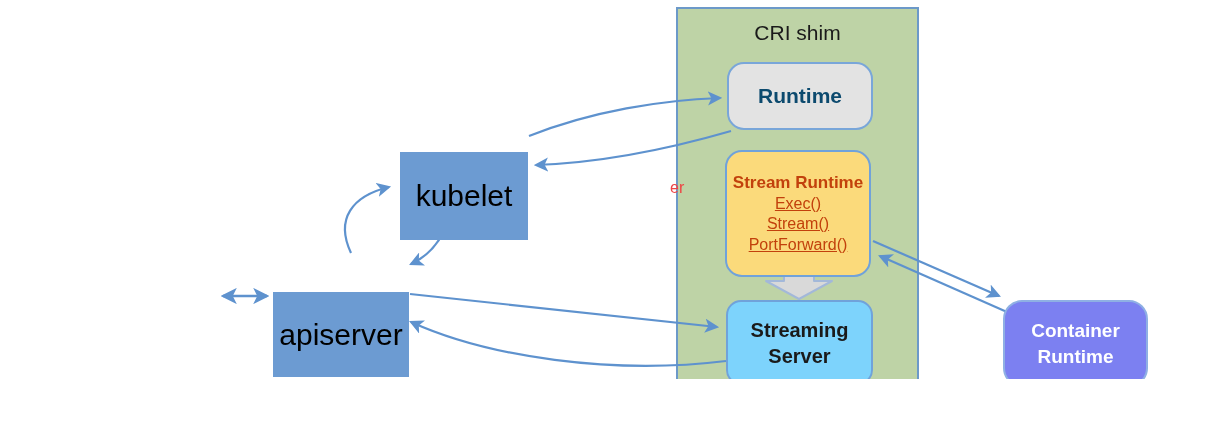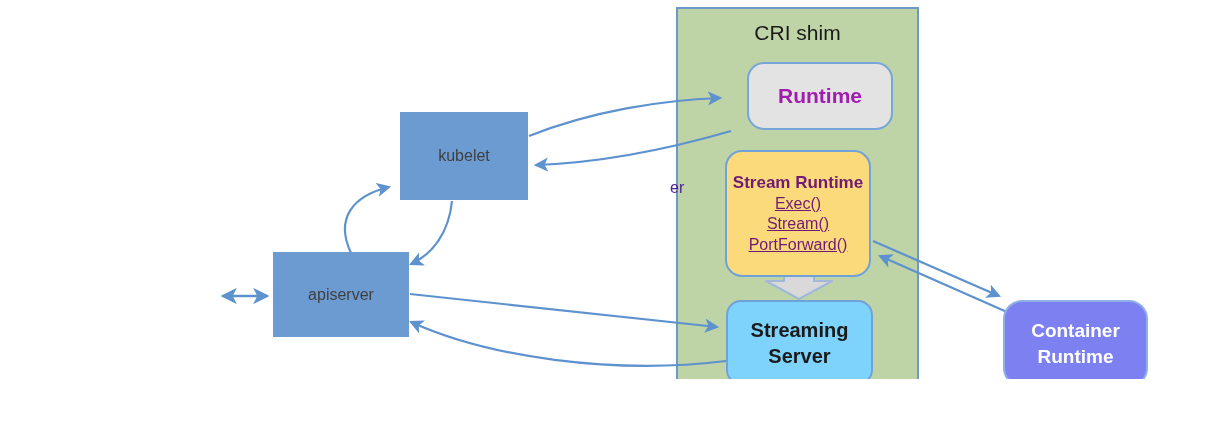--- a/index.html
+++ b/index.html
@@ -8,53 +8,53 @@
     font-family:"Liberation Sans",sans-serif;overflow:hidden;
   }
   .node{
     position:absolute;box-sizing:border-box;display:flex;flex-direction:column;
     align-items:center;justify-content:center;text-align:center;z-index:4;
   }
   .terminal{
     left:3px;top:251px;width:211px;height:87px;background:#000000;
     border:2px solid #5B8DC8;color:#68D765;font-size:21px;
   }
-  .blue-node{background:#6C9BD2;color:#404040;font-size:16px;}
+  .blue-node{background:#6C9BD2;color:#000000;font-size:30px;margin-top:40px;}
   .apiserver{left:273px;top:252px;width:136px;height:85px;}
   .kubelet{left:400px;top:112px;width:128px;height:88px;}
   .cri-shim{
     position:absolute;left:676px;top:7px;width:243px;height:416px;box-sizing:border-box;
     background:#BED3A6;border:2px solid #6C99C9;z-index:1;
   }
   .cri-shim-title{
     margin-top:12px;text-align:center;color:#1a1a1a;font-size:21px;
   }
   .runtime{
     left:727px;top:62px;width:146px;height:68px;background:#E3E3E3;
-    border:2px solid #79A6D9;border-radius:17px;color:#a21caf;
-    font-size:21px;font-weight:bold;margin-left:20px;
+    border:2px solid #79A6D9;border-radius:17px;color:#0c4a6e;
+    font-size:21px;font-weight:bold;
   }
   .stream-runtime{
     left:725px;top:150px;width:146px;height:127px;background:#FBDA7B;
-    border:2px solid #70A2DA;border-radius:17px;color:#701a75;
+    border:2px solid #70A2DA;border-radius:17px;color:#c2410c;
   }
   .stream-runtime-title{font-size:17px;font-weight:bold;line-height:1.3;}
   .stream-method{font-size:16px;font-weight:500;line-height:1.28;text-decoration:underline;}
   .streaming-server{
     left:726px;top:300px;width:147px;height:85px;background:#7dd3fc;
     border:2px solid #70A2DA;border-radius:15px;color:#1a1a1a;
     font-size:20px;font-weight:bold;line-height:1.3;padding:0 14px;
   }
   .container-runtime{
     left:1003px;top:300px;width:145px;height:87px;background:#7C80F1;
     border:2px solid #8FB0E4;border-radius:19px;color:#ffffff;
     font-size:19px;font-weight:bold;line-height:1.35;padding:0 0;
   }
   .er-fragment{
-    position:absolute;left:670px;top:179px;z-index:2;color:#4c1d95;font-size:16px;
+    position:absolute;left:670px;top:179px;z-index:2;color:#ef4444;font-size:16px;
   }
   svg.arrows{position:absolute;left:0;top:0;z-index:3;}
 </style>
 </head>
 <body>
 
 <div class="canvas">
 
   <div class="cri-shim">
     <div class="cri-shim-title">CRI shim</div>

